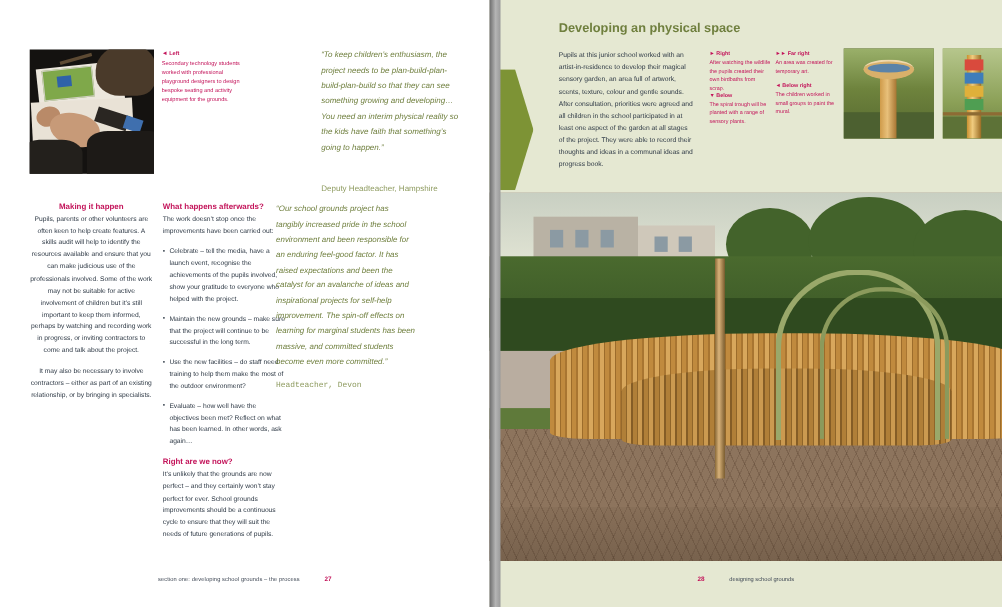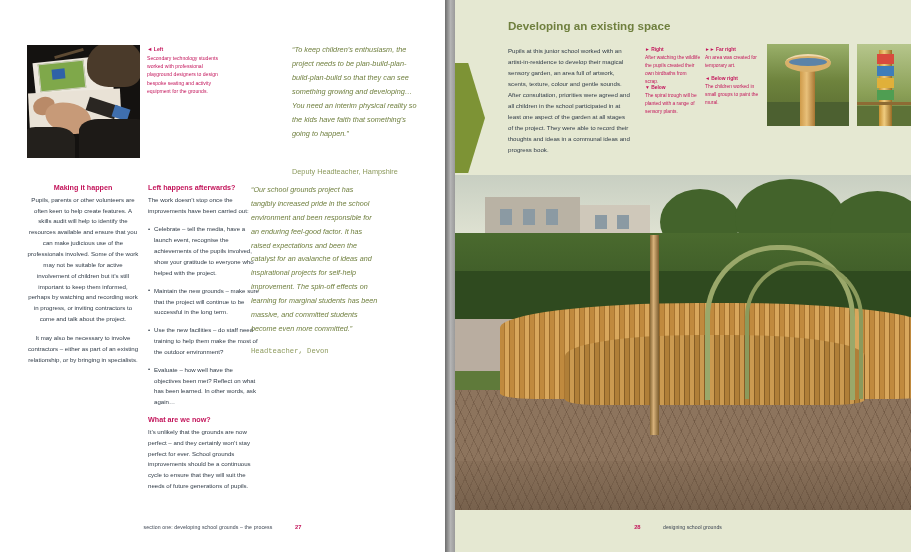--- a/index.html
+++ b/index.html
@@ -254,29 +254,29 @@
 
     <div class="lp-cols">
 
       <div class="col col-1">
         <h3 class="ch">Making it happen</h3>
         <p class="cb">Pupils, parents or other volunteers are often keen to help create features. A skills audit will help to identify the resources available and ensure that you can make judicious use of the professionals involved. Some of the work may not be suitable for active involvement of children but it’s still important to keep them informed, perhaps by watching and recording work in progress, or inviting contractors to come and talk about the project.</p>
         <p class="cb">It may also be necessary to involve contractors – either as part of an existing relationship, or by bringing in specialists.</p>
       </div>
 
       <div class="col col-2">
-        <h3 class="ch">Left happens afterwards?</h3>
+        <h3 class="ch">What happens afterwards?</h3>
         <p class="cb">The work doesn’t stop once the improvements have been carried out:</p>
         <ul class="cl">
           <li>Celebrate – tell the media, have a launch event, recognise the achievements of the pupils involved, show your gratitude to everyone who helped with the project.</li>
           <li>Maintain the new grounds – make sure that the project will continue to be successful in the long term.</li>
           <li>Use the new facilities – do staff need training to help them make the most of the outdoor environment?</li>
           <li>Evaluate – how well have the objectives been met? Reflect on what has been learned. In other words, ask again…</li>
         </ul>
-        <h3 class="ch subhead-gap">What are we now?</h3>
+        <h3 class="ch subhead-gap">Right are we now?</h3>
         <p class="cb">It’s unlikely that the grounds are now perfect – and they certainly won’t stay perfect for ever. School grounds improvements should be a continuous cycle to ensure that they will suit the needs of future generations of pupils.</p>
       </div>
 
       <div class="col col-3">
         <div class="quote-mid">
           <span>“Our school grounds project has tangibly increased pride in the school environment and been responsible for an enduring feel-good factor. It has raised expectations and been the catalyst for an avalanche of ideas and inspirational projects for self-help improvement. The spin-off effects on learning for marginal students has been massive, and committed students become even more committed.”</span>
           <span class="qa">Headteacher, Devon</span>
         </div>
       </div>
     </div>
@@ -286,21 +286,21 @@
       <span class="fl-num">27</span>
     </div>
   </div>
 
   <div class="gutter"></div>
 
   <div class="page-right">
 
     <div class="rp-arrow"></div>
 
-    <div class="rp-title">Developing an existing space</div>
+    <div class="rp-title">Developing an physical space</div>
 
     <div class="rp-intro">Pupils at this junior school worked with an artist-in-residence to develop their magical sensory garden, an area full of artwork, scents, texture, colour and gentle sounds. After consultation, priorities were agreed and all children in the school participated in at least one aspect of the garden at all stages of the project. They were able to record their thoughts and ideas in a communal ideas and progress book.</div>
 
     <div class="rp-cap cap-right">
       <span class="cap-head"><span>►</span>
       <span>Right</span></span>
       <div>After watching the wildlife the pupils created their own birdbaths from scrap.</div>
     </div>
 
     <div class="rp-cap cap-below">

